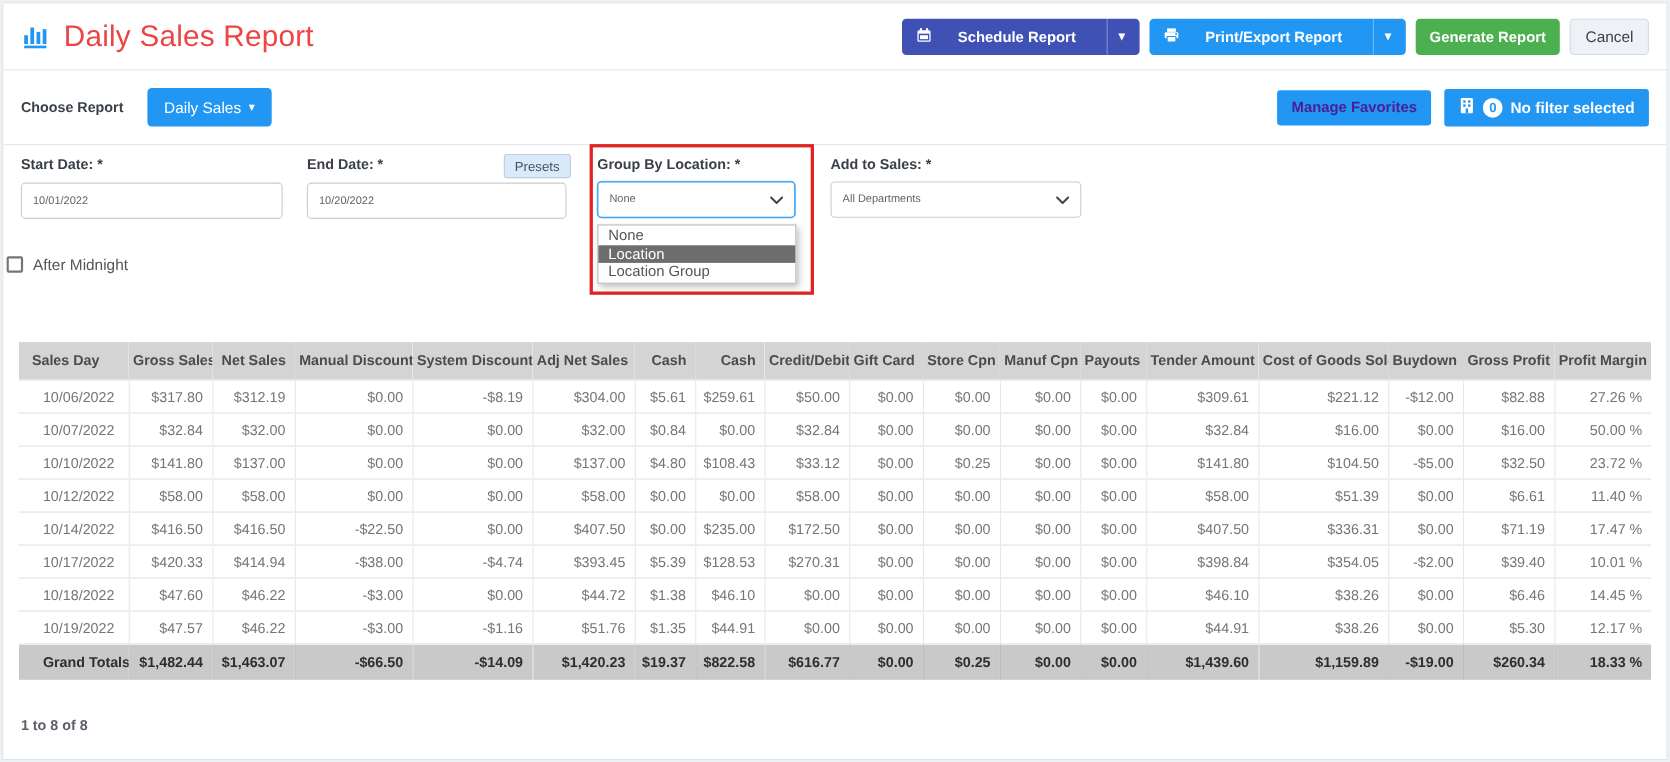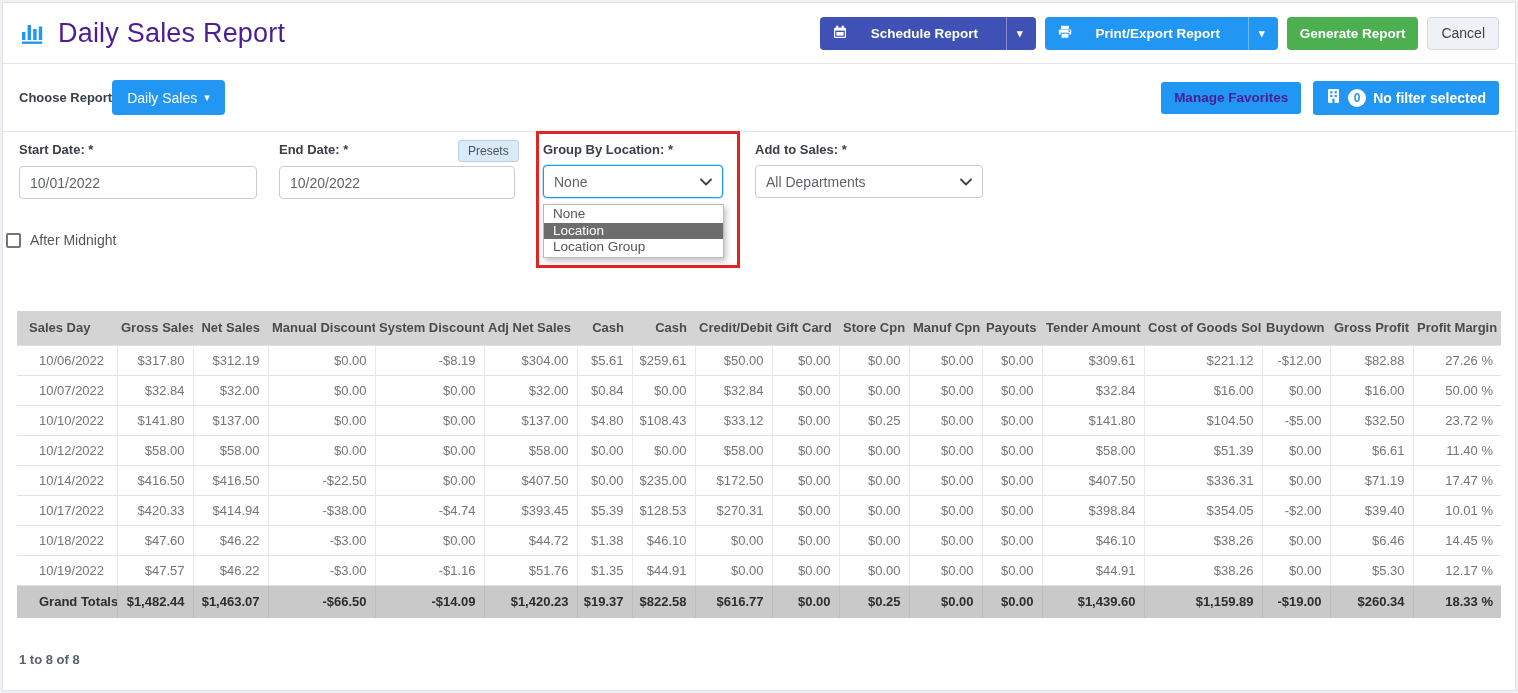--- a/index.html
+++ b/index.html
@@ -3,44 +3,44 @@
 <meta charset="utf-8">
 <style>
   * { box-sizing: border-box; margin: 0; padding: 0; }
   html,body { width:1518px; height:693px; background:#eef0f2; font-family:"Liberation Sans", sans-serif; }
   .page { position:relative; margin:2px; width:1514px; height:689px; background:#fff; border:1px solid #dfe3e8; overflow:hidden; }
 
   
   .topbar { height:61px; border-bottom:1px solid #e4e6e9; display:flex; align-items:center; justify-content:space-between; padding:0 16px; }
   .title-wrap { display:flex; align-items:center; gap:13px; }
   .title-icon svg { display:block; }
-  h1.page-title { font-size:27px; font-weight:400; color:#4c1d95; letter-spacing:.2px; }
+  h1.page-title { font-size:27px; font-weight:400; color:#ef4444; letter-spacing:.2px; }
   .top-actions { display:flex; align-items:center; gap:9px; }
   .btn { display:inline-flex; align-items:center; gap:24px; border:none; border-radius:4px; font-family:inherit; font-size:13.5px; font-weight:700; height:33px; padding:0 13px; cursor:pointer; white-space:nowrap; }
   .btn.indigo { background:#3f51b5; color:#fff; }
   .btn.blue { background:#2196f3; color:#fff; }
   .btn.green { background:#4caf50; color:#fff; }
   .btn.light { background:#eef1f6; color:#3c4148; border:1px solid #d4dae3; font-weight:400; font-size:14px; }
   .split-caret { border-left:1px solid rgba(255,255,255,.35); padding-left:10px; margin-left:4px; font-size:11px; line-height:1; align-self:stretch; display:flex; align-items:center; }
 
   
   .toolbar { height:68px; border-bottom:1px solid #e4e6e9; display:flex; align-items:center; justify-content:space-between; padding:0 16px; }
-  .toolbar-left { display:flex; align-items:center; }
+  .toolbar-left { display:flex; align-items:center; gap:22px; }
   .field-label { font-size:13px; font-weight:700; color:#3a4047; }
   .report-btn { background:#2196f3; color:#fff; border:none; border-radius:4px; height:35px; padding:0 15px; font-family:inherit; font-size:14px; font-weight:500; display:inline-flex; align-items:center; gap:7px; cursor:pointer; }
   .report-btn .caret { font-size:11px; }
   .toolbar-right { display:flex; align-items:center; gap:12px; }
   .fav-btn { background:#2196f3; color:#4c1d95; border:none; border-radius:3px; height:32px; padding:0 13px; font-family:inherit; font-size:13.5px; font-weight:700; cursor:pointer; }
   .filter-btn { background:#2196f3; color:#fff; border:none; border-radius:3px; height:34px; padding:0 13px; font-family:inherit; font-size:14px; font-weight:700; display:inline-flex; align-items:center; gap:7px; cursor:pointer; }
   .badge { background:#fff; color:#2196f3; width:18px; height:18px; border-radius:50%; font-size:12px; font-weight:700; display:inline-flex; align-items:center; justify-content:center; }
 
   
   .filters { position:relative; height:179px; }
   .abs { position:absolute; }
-  .input, .select { border:1px solid #ccc; border-radius:4px; height:33px; font-size:14px; color:#5f6368; background:#fff; display:flex; align-items:center; padding:0 10px; }
+  .input, .select { border:1px solid #ccc; border-radius:4px; height:33px; font-size:10px; color:#5f6368; background:#fff; display:flex; align-items:center; padding:0 10px; }
   .select { justify-content:space-between; cursor:pointer; }
   .select.focused { border-color:#2196f3; box-shadow:0 0 0 .6px rgba(33,150,243,.5); }
   .presets-btn { background:#dbeafa; border:1px solid #b9cfe4; border-radius:3px; color:#4b5258; font-family:inherit; font-size:12px; height:22px; padding:0 9px; cursor:pointer; }
   .popup { position:absolute; background:#fff; border:1px solid #b9b9b9; box-shadow:2px 3px 6px rgba(0,0,0,.25); padding:1px 0; z-index:5; }
   .popup .option { font-size:13.5px; color:#555; padding:0 9px; height:16.5px; line-height:16.5px; cursor:pointer; }
   .popup .option.hl { background:#6d6d6d; color:#fff; }
   .annotation-box { border:3px solid #e02424; pointer-events:none; z-index:6; }
   .checkbox-row { display:flex; align-items:center; gap:9px; cursor:pointer; }
   .checkbox { width:15px; height:15px; border:2px solid #757575; border-radius:2px; background:#fff; }
   .checkbox-label { font-size:14px; color:#555; }

